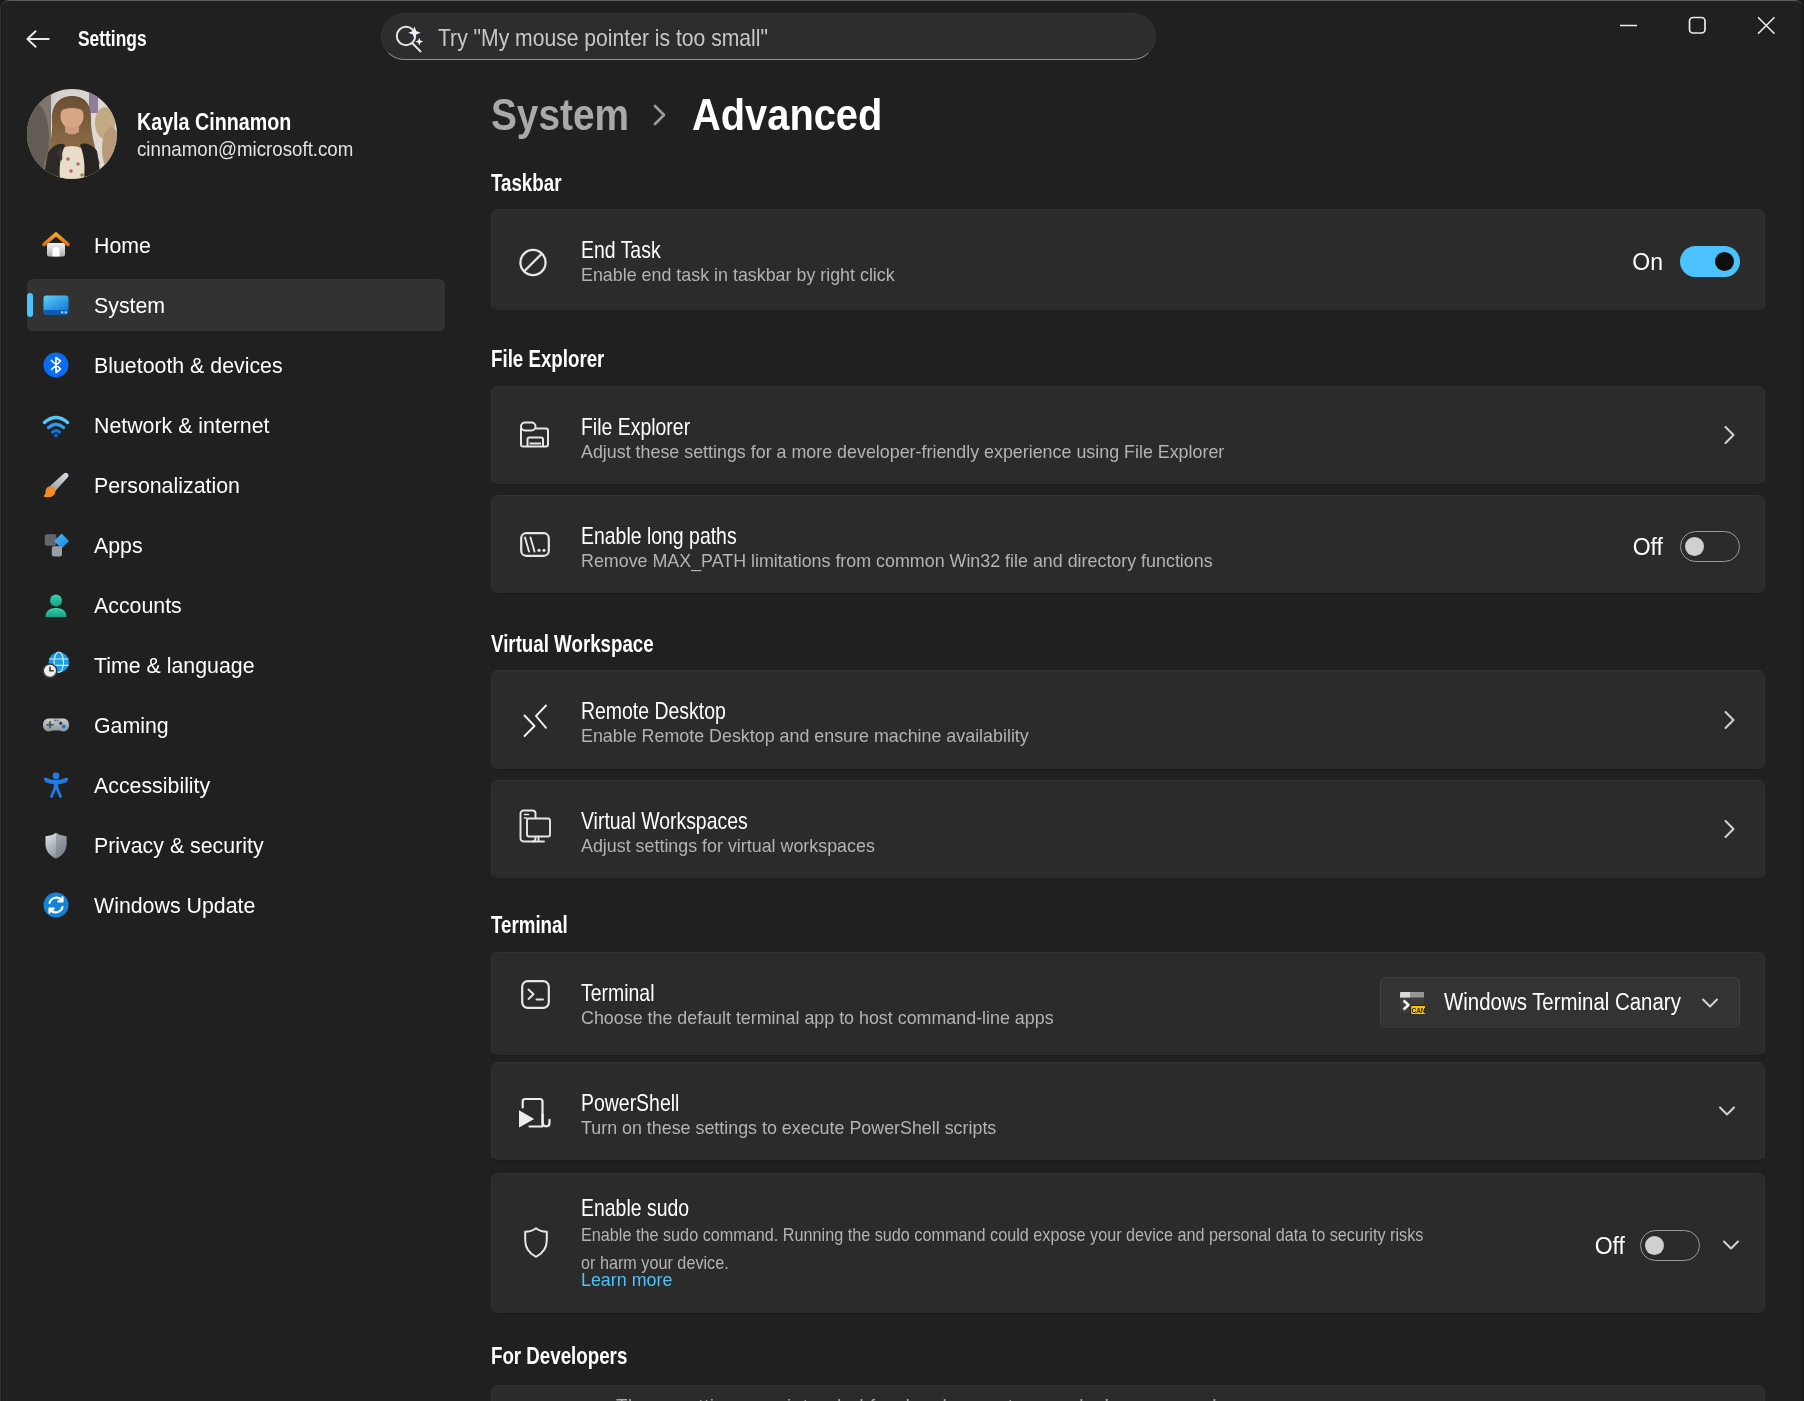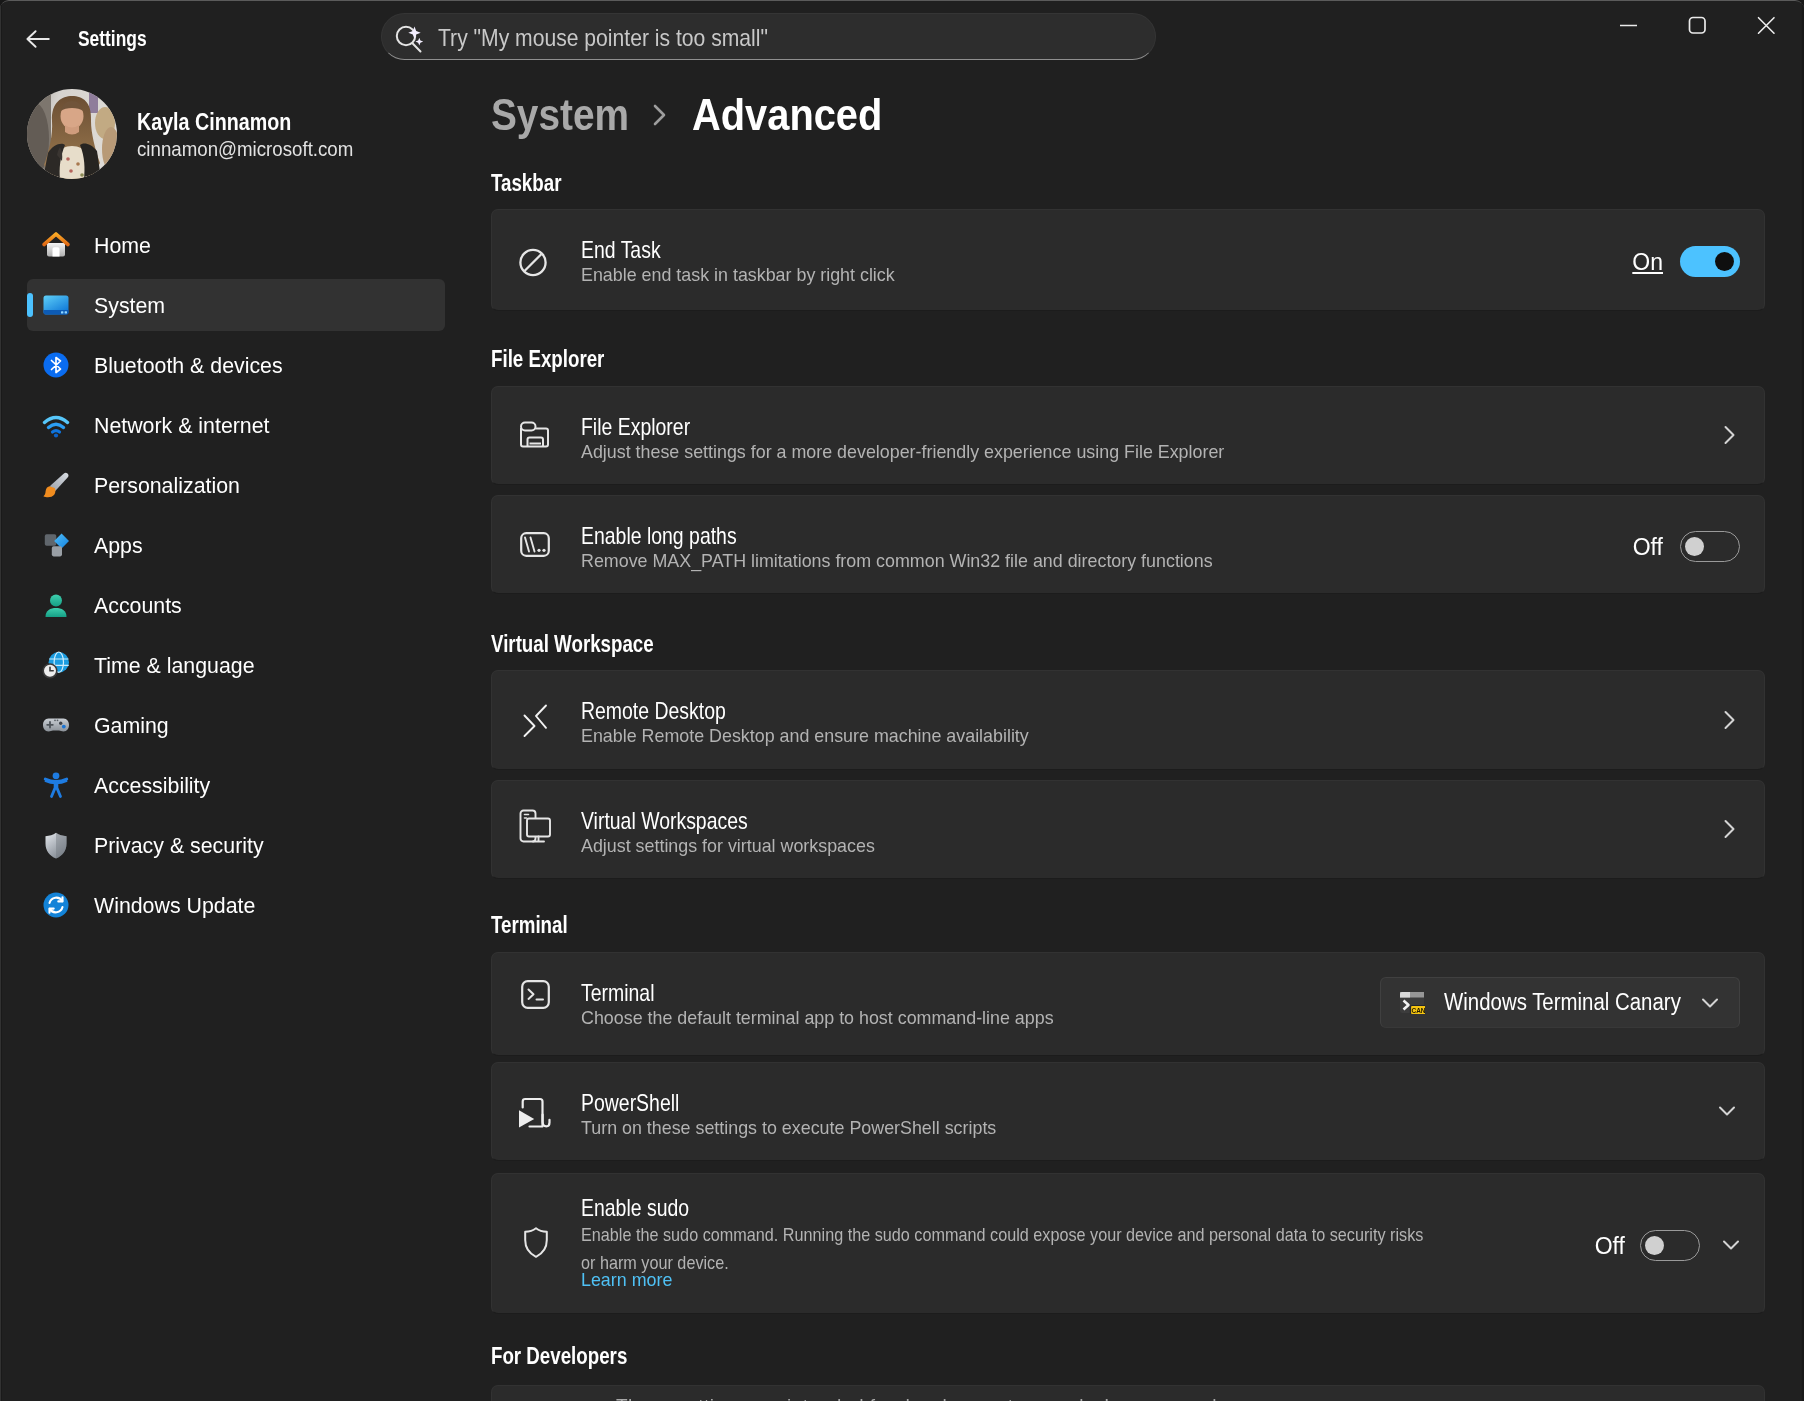--- a/index.html
+++ b/index.html
@@ -235,21 +235,21 @@
 
   <div class="sec-head" style="top:169px;">Taskbar</div>
 
   <div class="card" style="top:208px;height:102px;"></div>
   <svg class="abs" style="left:518px;top:247px" width="30" height="30" viewBox="0 0 30 30">
     <circle cx="15" cy="14.5" r="12.6" stroke="#e6e6e6" stroke-width="2.3" fill="none"></circle>
     <path d="M6.5 23 L23.5 6" stroke="#e6e6e6" stroke-width="2.3"></path>
   </svg>
   <div class="card-title" style="left:581px;top:234px;">End Task</div>
   <div class="card-desc" style="left:581px;top:260px;">Enable end task in taskbar by right click</div>
-  <div class="tglbl" style="left:1583px;top:248px;text-decoration:underline;">On</div>
+  <div class="tglbl" style="left:1583px;top:248px;">On</div>
   <div class="abs" style="left:1680px;top:245px;width:60px;height:31px;background:#4cc2ff;border-radius:16px;"></div>
   <div class="abs" style="left:1715px;top:251px;width:19px;height:19px;background:#0f0f0f;border-radius:50%;"></div>
 
   <div class="sec-head" style="top:345px;">File Explorer</div>
 
   <div class="card" style="top:385px;height:99px;"></div>
   <svg class="abs" style="left:519px;top:419px" width="31" height="30" viewBox="0 0 31 30">
     <g stroke="#e6e6e6" stroke-width="2" fill="none" stroke-linejoin="round">
       <path d="M2 8 V24.5 Q2 26.5 4 26.5 H27 Q29 26.5 29 24.5 V10.5 Q29 8.5 27 8.5 H16.5"></path>
       <rect x="2" y="2.5" width="14.5" height="8" rx="4"></rect>

